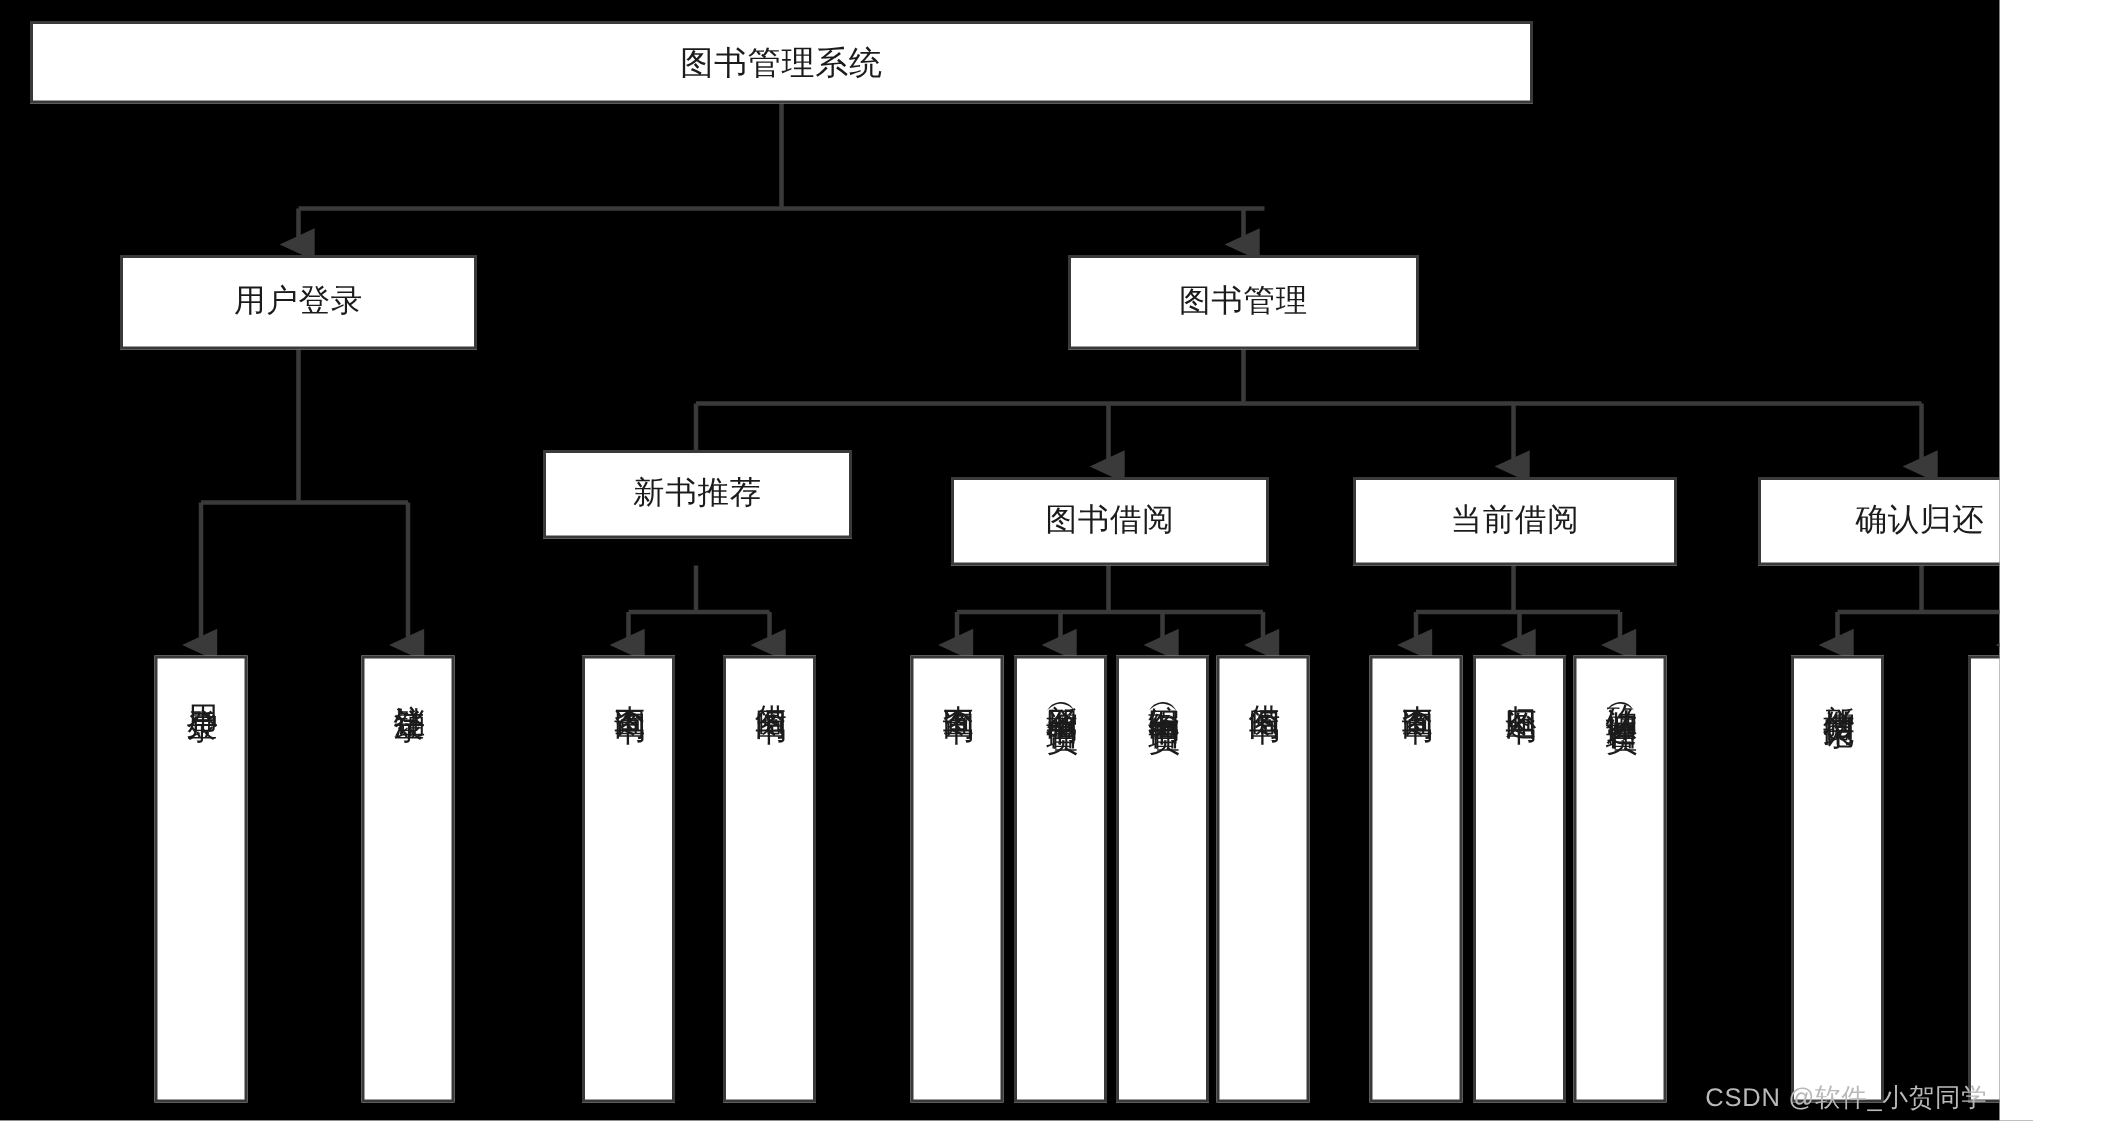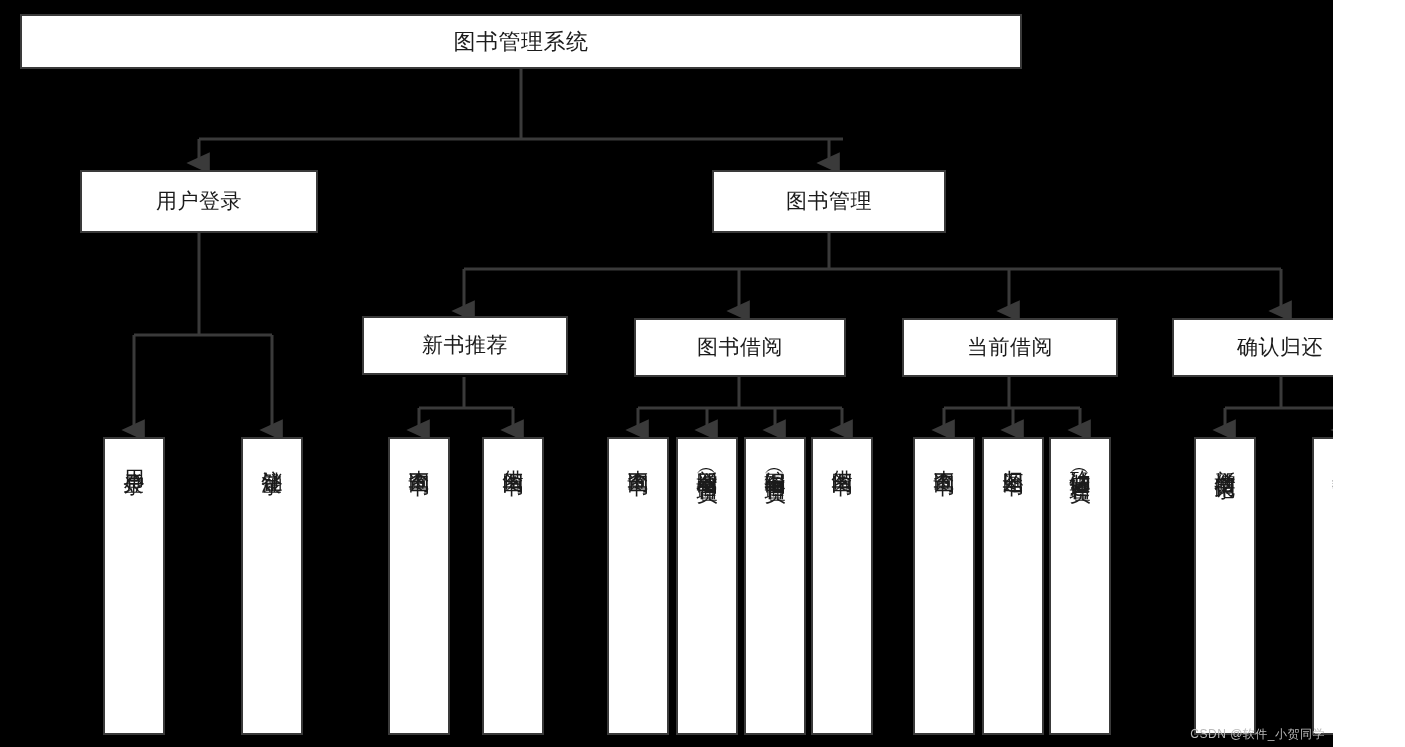--- a/index.html
+++ b/index.html
@@ -57,21 +57,21 @@
     font-size: 21px;
     line-height: 1.05;
     letter-spacing: 2px;
     white-space: nowrap;
   }
   .node.root .label { font-size: 22px; }
   .watermark {
     position: absolute;
     right: 8px;
     bottom: 4px;
-    font-size: 12px;
+    font-size: 17px;
     color: #b9b9b9;
     letter-spacing: 0.5px;
     white-space: nowrap;
     user-select: none;
   }
 </style>
 </head>
 <body>
 
 <div id="canvas">
@@ -131,21 +131,21 @@
   </div>
 
   <div class="node horiz" style="left:80px; top:170px; width:238px; height:63px;">
     <span class="label">用户登录</span>
   </div>
 
   <div class="node horiz" style="left:712px; top:170px; width:234px; height:63px;text-align:center;">
     <span class="label">图书管理</span>
   </div>
 
-  <div class="node horiz" style="left:362px; top:316px; width:206px; height:59px;">
+  <div class="node horiz" style="left:362px; top:300px; width:206px; height:59px;">
     <span class="label">新书推荐</span>
   </div>
 
   <div class="node horiz" style="left:902px; top:318px; width:216px; height:59px;">
     <span class="label">当前借阅</span>
   </div>
 
   <div class="node horiz" style="left:634px; top:318px; width:212px; height:59px;">
     <span class="label">图书借阅</span>
   </div>

